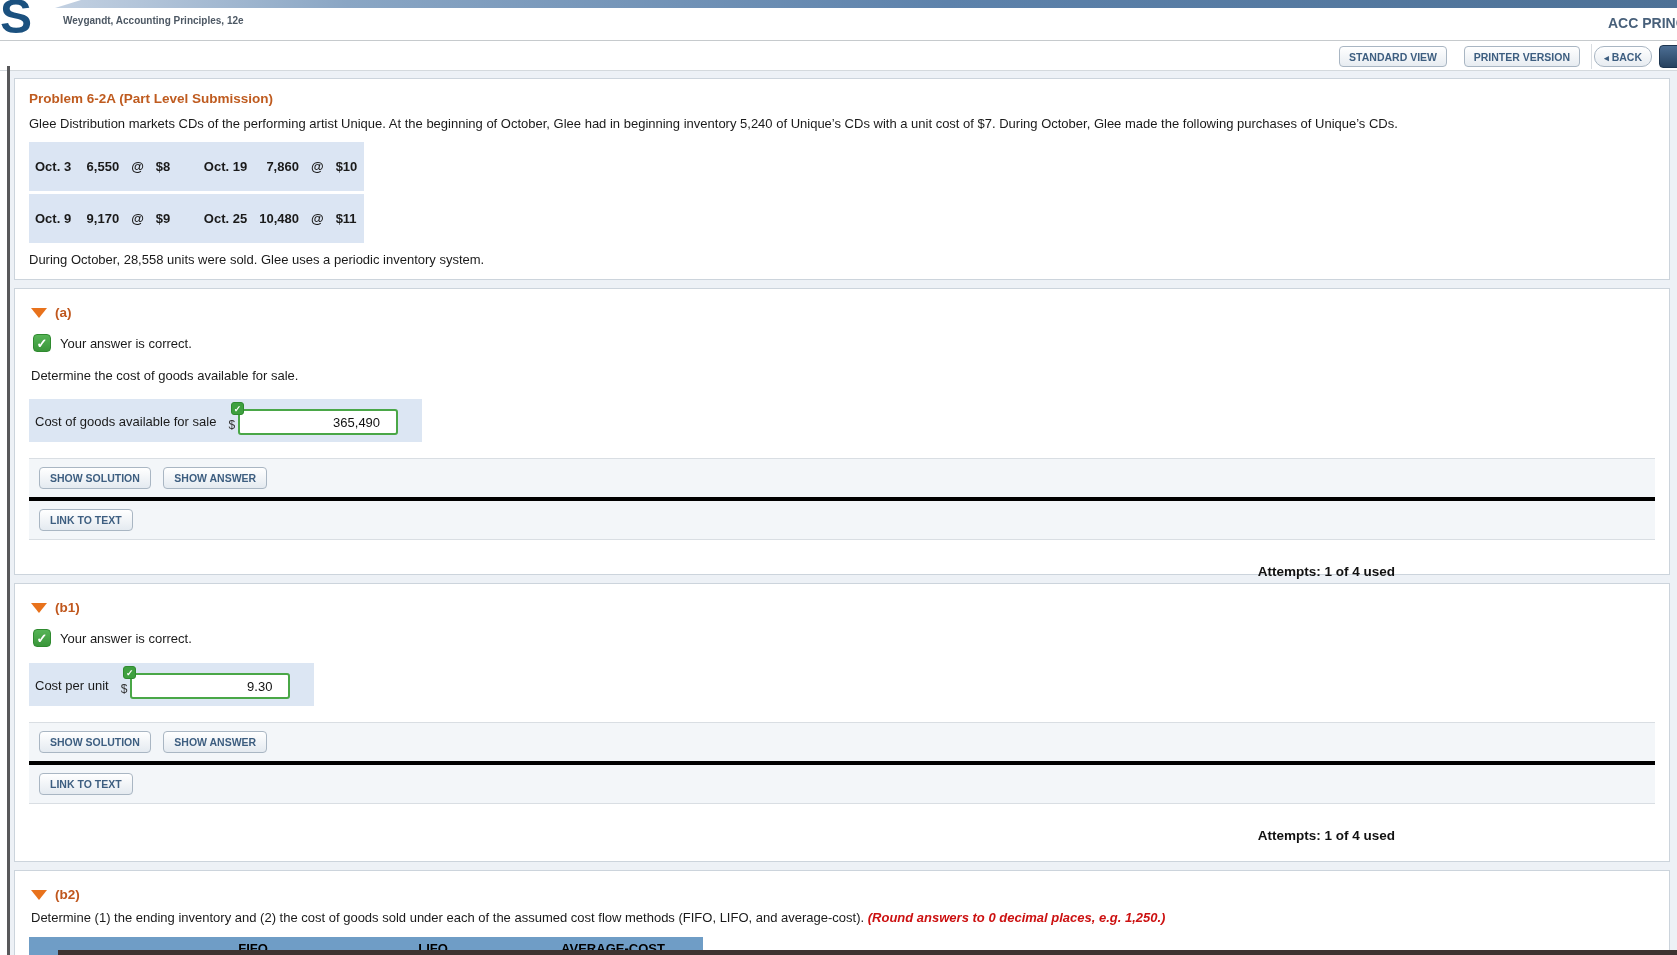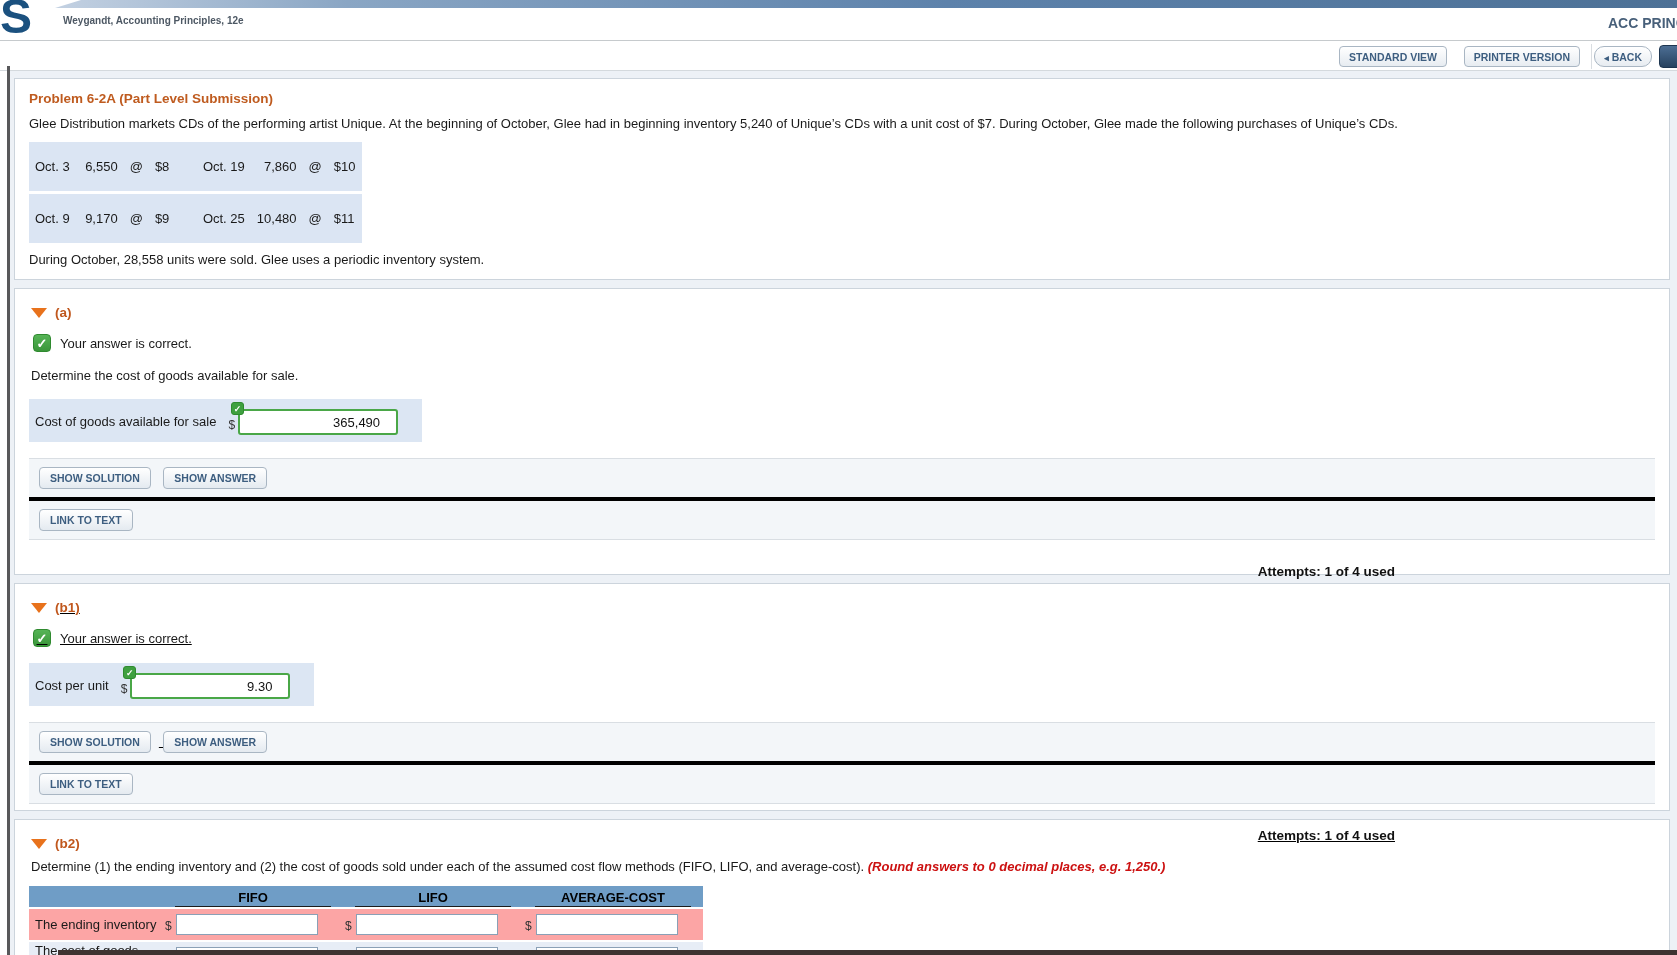--- a/index.html
+++ b/index.html
@@ -34,21 +34,21 @@
   .bottom-strip { position:absolute; bottom:0; left:58px; right:0; height:5px; background:#3e3230; z-index:9; }
 
   .content { position:absolute; top:78px; left:14px; right:7px; }
   .panel { background:#fff; border:1px solid #ccd4dc; margin-bottom:8px; padding:12px 14px; }
 
   
   .prob-title { font-size:13.5px; font-weight:bold; color:#bf5b1f; margin-bottom:10px; }
   .body-text { font-size:13px; color:#1a1a1a; }
   .oneline { white-space:nowrap; overflow:hidden; }
   .purchases { border-collapse:separate; border-spacing:0 3px; margin:8px 0 6px 0; }
-  .purchases td { background:#dbe5f3; font-size:13px; color:#1a1a1a; padding:17px 6px; height:32px; }
+  .purchases td { background:#dbe5f3; font-size:13px; color:#1a1a1a; padding:17px 6px; height:32px;font-weight:bold; }
   .purchases td.qty { text-align:right; min-width:48px; }
   .purchases td.at { text-align:center; width:24px; }
   .purchases td.price { text-align:left; min-width:34px; }
   .purchases td.date2 { padding-left:20px; }
 
   
   .sec-head { display:flex; align-items:center; margin:4px 0 14px 2px; }
   .tri { width:0; height:0; border-left:8px solid transparent; border-right:8px solid transparent;
          border-top:10px solid #e8721c; margin-right:8px; cursor:pointer; }
   .sec-label { font-size:13.5px; font-weight:bold; color:#c0571d; }
@@ -172,21 +172,21 @@
         <button class="btn">SHOW SOLUTION</button>
         <button class="btn">SHOW ANSWER</button>
       </div>
       <div class="btn-row">
         <button class="btn">LINK TO TEXT</button>
       </div>
     </div>
     <div class="attempts">Attempts: 1 of 4 used</div>
   </div>
 
-  <div class="panel" style="height:228px;text-decoration:underline;">
+  <div class="panel" style="height:279px;">
     <div class="sec-head">
       <span class="tri"></span>
       <span class="sec-label">(b1)</span>
     </div>
     <div class="status-row">
       <span class="chk">✓</span>
       <span class="body-text">Your answer is correct.</span>
     </div>
     <div class="field-row">
       <span class="field-label">Cost per unit</span>

